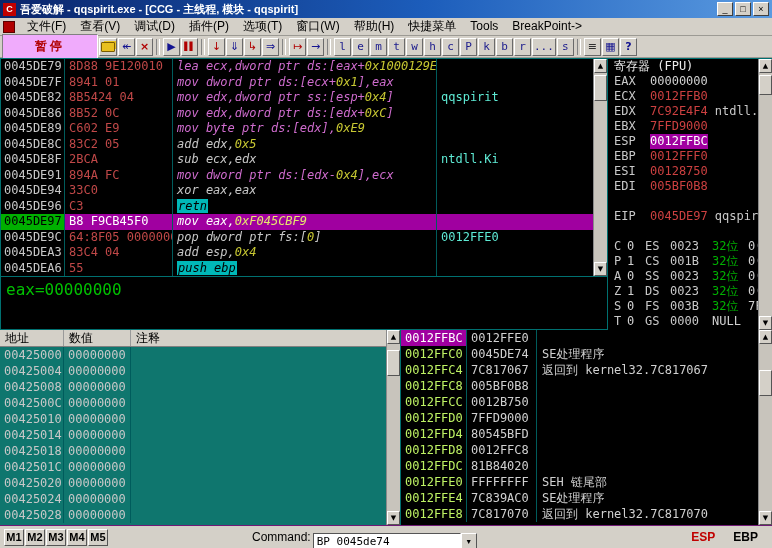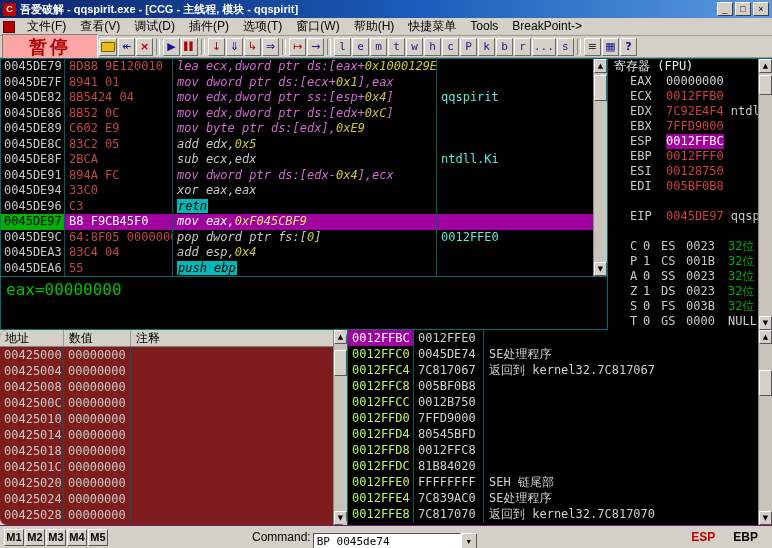--- a/index.html
+++ b/index.html
@@ -18,21 +18,21 @@
 
   
   .menubar { height:18px; display:flex; align-items:center; font-size:12px; color:#000;
     border-bottom:1px solid #9c9a94; flex:none; }
   .mdi-icon { width:12px; height:12px; background:#b00000; border:1px solid #5a0000; margin:0 5px 0 3px; flex:none; }
   .menu-item { padding:1px 7px; white-space:nowrap; }
 
   
   .toolbar { height:22px; display:flex; align-items:center; padding:0 2px; gap:1px;
     border-bottom:1px solid #9c9a94; flex:none; }
-  .pause-btn { background:#fca5a5; color:#b00000; font-weight:bold; font-size:18px; width:96px; height:26px;
+  .pause-btn { background:#f0abfc; color:#b00000; font-weight:bold; font-size:12px; width:96px; height:26px;
     border:1px solid; border-color:#808080 #fff #fff #808080; display:inline-flex; align-items:center;
     justify-content:center; letter-spacing:3px; flex:none; }
   .tb-items { display:inline-flex; align-items:center; gap:1px; }
   .tbtn { min-width:17px; height:18px; background:#d4d0c8; border:1px solid; border-color:#fff #6a6a6a #6a6a6a #fff;
     font-size:11px; display:inline-flex; align-items:center; justify-content:center; padding:0 1px;
     font-family:"DejaVu Sans",sans-serif; color:#202020; }
   .tbtn.red { color:#b00000; } .tbtn.navy { color:#141490; } .tbtn.dark { color:#303030; }
   .tbtn.bold { font-weight:bold; } .tbtn.small { font-size:8px; letter-spacing:-1px; }
   .tbtn.letter { color:#1a1a8c; font-family:"DejaVu Sans Mono",monospace; font-size:11px; }
   .tbtn.folder { position:relative; }
@@ -57,33 +57,33 @@
   .drow.sel .c-addr { background:#00b000; color:#000; }
   .drow.sel .c-bytes { color:#fff; }
   .drow.sel .t-w { color:#fff; } .drow.sel .t-y { color:#e6e66e; }
 
   .infopane { height:53px; background:#000; border:1px solid #007070; border-top:none; color:#00c000;
     font-family:"DejaVu Sans Mono","Liberation Mono",monospace; font-size:16px; padding:3px 5px; }
 
   .registers { flex:1; background:#000; position:relative; overflow:hidden; color:#c8c8c8;
     font-family:"DejaVu Sans Mono","Liberation Mono",monospace; font-size:12px; border-top:1px solid #007070; }
   .reg-title { height:15px; line-height:15px; padding-left:6px; color:#ececec; }
-  .rrow, .frow { height:15px; line-height:15px; padding-left:6px; display:flex; white-space:pre; overflow:hidden;margin-left:16px; }
+  .rrow, .frow { height:15px; line-height:15px; padding-left:6px; display:flex; white-space:pre; overflow:hidden; }
   .rname { width:36px; flex:none; color:#c8c8c8; }
   .rval.w { color:#d0d0d0; } .rval.r { color:#cc4040; } .rval.h { background:#a000a0; color:#fff; }
   .rcmt { margin-left:7px; color:#c8c8c8; overflow:hidden; }
   .ff { width:13px; flex:none; } .fv { width:18px; flex:none; color:#d0d0d0; }
   .fseg { width:25px; flex:none; } .fsv { width:42px; flex:none; }
   .fmode { width:36px; flex:none; } .fmode.g { color:#00b000; } .fmode.w { color:#d0d0d0; }
   .fex { color:#d0d0d0; }
 
   
   .lower { height:195px; display:flex; flex:none; }
-  .dump { width:347px; background:#7f1d1d; position:relative; overflow:hidden; flex:none;
-    font-family:"DejaVu Sans Mono","Liberation Mono",monospace; font-size:12px;border-radius:7px; }
+  .dump { width:400px; background:#0f766e; position:relative; overflow:hidden; flex:none;
+    font-family:"DejaVu Sans Mono","Liberation Mono",monospace; font-size:12px; }
   .dump-header { height:17px; background:#d4d0c8; display:flex; font-family:"Liberation Sans",sans-serif;
     font-size:12px; color:#000; border-bottom:1px solid #808080; align-items:center; }
   .dh { padding-left:5px; height:100%; line-height:16px; border-right:1px solid #9a9a9a; }
   .dh.a { width:64px; flex:none; } .dh.v { width:67px; flex:none; } .dh.c { flex:1; border-right:none; }
   .drow2 { display:flex; height:16px; line-height:16px; white-space:pre; }
   .da { width:64px; padding-left:4px; color:#c8c8c8; border-right:1px solid #005c5c; flex:none; }
   .dv { width:67px; padding-left:4px; color:#c8c8c8; border-right:1px solid #005c5c; flex:none; }
   .dc { flex:1; }
   .stack { flex:1; background:#000; border-left:1px solid #007070; position:relative; overflow:hidden;
     font-family:"DejaVu Sans Mono","Liberation Mono",monospace; font-size:12px; }

